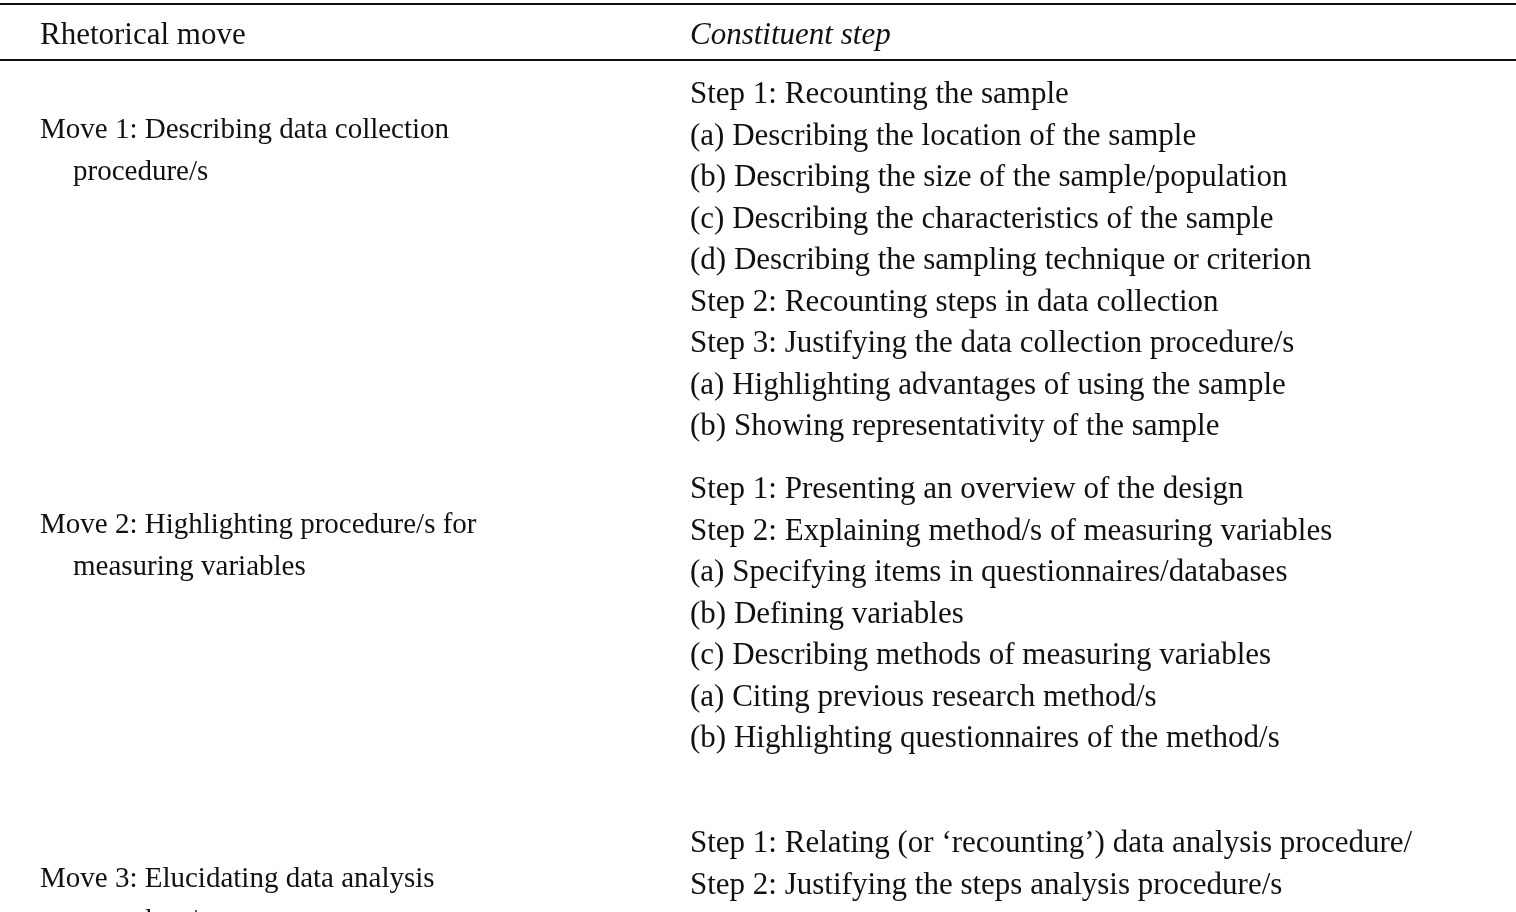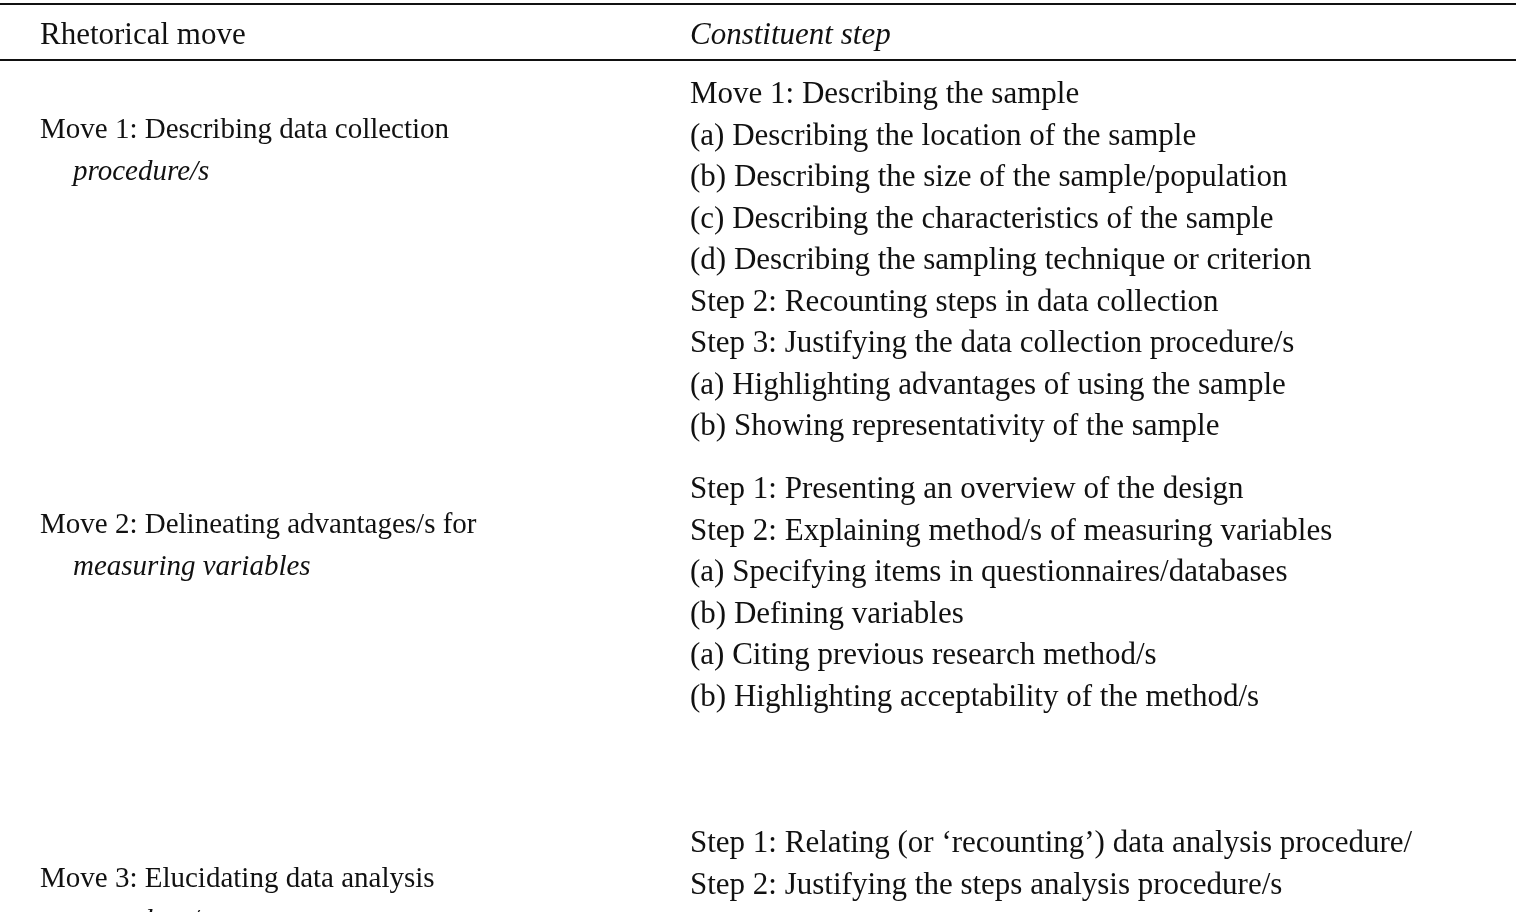--- a/index.html
+++ b/index.html
@@ -5,59 +5,60 @@
   html, body { margin: 0; padding: 0; background: #ffffff; }
   body { width: 1516px; height: 912px; overflow: hidden; position: relative;
          font-family: "Liberation Serif", "DejaVu Serif", serif; color: #111; }
   .rule { position: absolute; left: 0; width: 1516px; background: #111; }
   .rule-top { top: 3px; height: 2px; }
   .rule-mid { top: 59px; height: 2px; }
   .hdr { position: absolute; top: 14px; font-size: 31px; line-height: 40px; }
   .hdr-left { left: 40px; }
   .hdr-right { left: 690px; font-style: italic; }
   .move { position: absolute; left: 40px; font-size: 29px; line-height: 41.5px; width: 600px; margin-top: 36px; }
-  .move .cont { padding-left: 33px; display: block; font-style: italic; }
+  .move .cont { padding-left: 33px; display: block; }
   .steps { position: absolute; left: 690px; font-size: 31px; line-height: 41.5px; white-space: nowrap; }
   .steps div { height: 41.5px; }
 </style>
 </head>
 <body>
 
 <div class="rule rule-top"></div>
 <div class="hdr hdr-left">Rhetorical move</div>
 <div class="hdr hdr-right">Constituent step</div>
 <div class="rule rule-mid"></div>
 
 <div class="move" style="top:72px;">
   <span>Move 1: Describing data collection</span>
   <span class="cont">procedure/s</span>
 </div>
 <div class="steps" style="top:72px;">
-  <div>Move 1: Describing the sample</div>
+  <div>Step 1: Recounting the sample</div>
   <div>(a) Describing the location of the sample</div>
   <div>(b) Describing the size of the sample/population</div>
   <div>(c) Describing the characteristics of the sample</div>
   <div>(d) Describing the sampling technique or criterion</div>
   <div>Step 2: Recounting steps in data collection</div>
   <div>Step 3: Justifying the data collection procedure/s</div>
   <div>(a) Highlighting advantages of using the sample</div>
   <div>(b) Showing representativity of the sample</div>
 </div>
 
 <div class="move" style="top:467px;">
-  <span>Move 2: Delineating advantages/s for</span>
+  <span>Move 2: Highlighting procedure/s for</span>
   <span class="cont">measuring variables</span>
 </div>
 <div class="steps" style="top:467px;">
   <div>Step 1: Presenting an overview of the design</div>
   <div>Step 2: Explaining method/s of measuring variables</div>
   <div>(a) Specifying items in questionnaires/databases</div>
   <div>(b) Defining variables</div>
+  <div>(c) Describing methods of measuring variables</div>
   <div>(a) Citing previous research method/s</div>
-  <div>(b) Highlighting acceptability of the method/s</div>
+  <div>(b) Highlighting questionnaires of the method/s</div>
 </div>
 
 <div class="move" style="top:821px;">
   <span>Move 3: Elucidating data analysis</span>
   <span class="cont">procedure/s</span>
 </div>
 <div class="steps" style="top:821px;">
   <div>Step 1: Relating (or ‘recounting’) data analysis procedure/</div>
   <div>Step 2: Justifying the steps analysis procedure/s</div>
   <div>Step 3: Previewing results</div>

